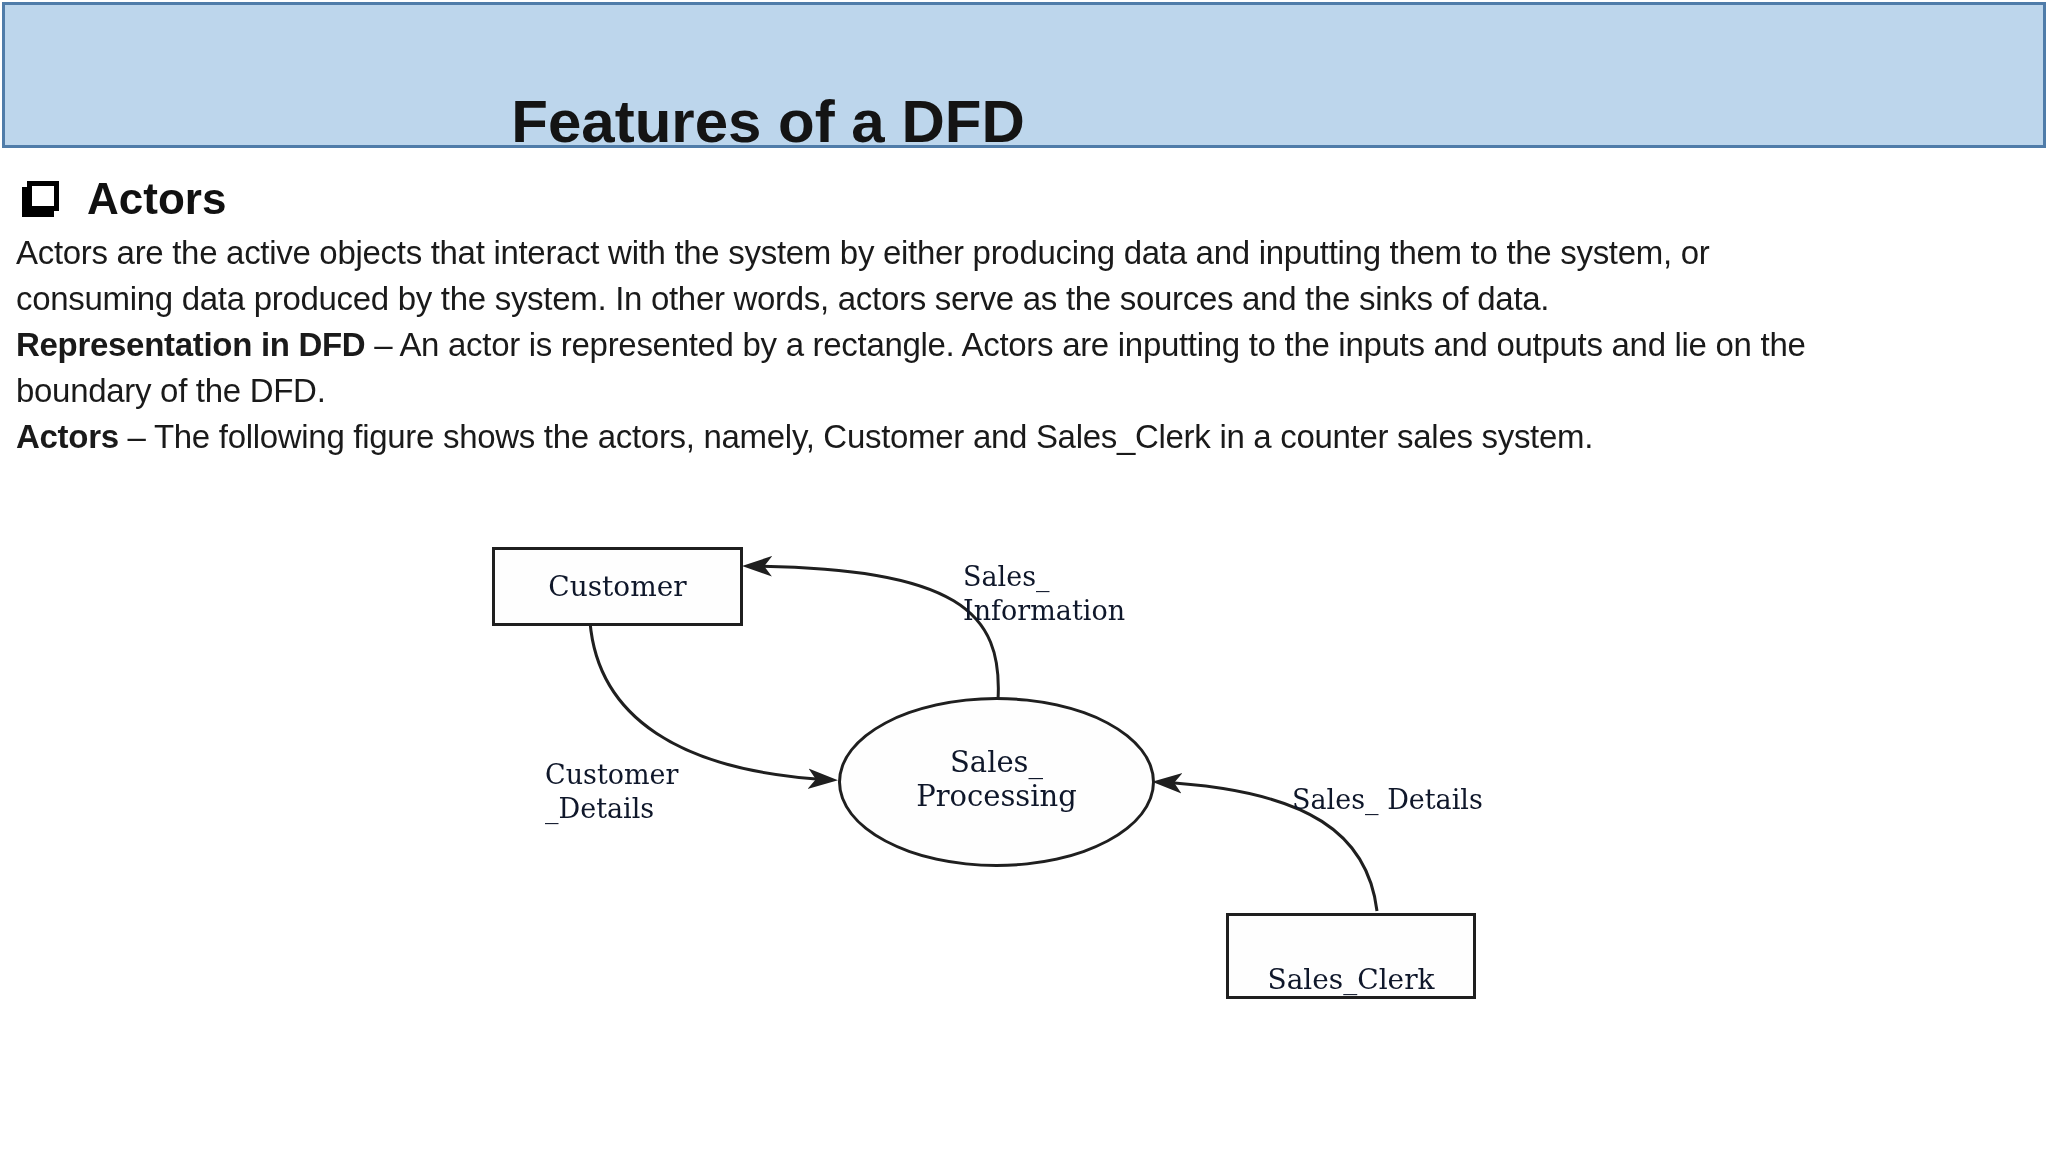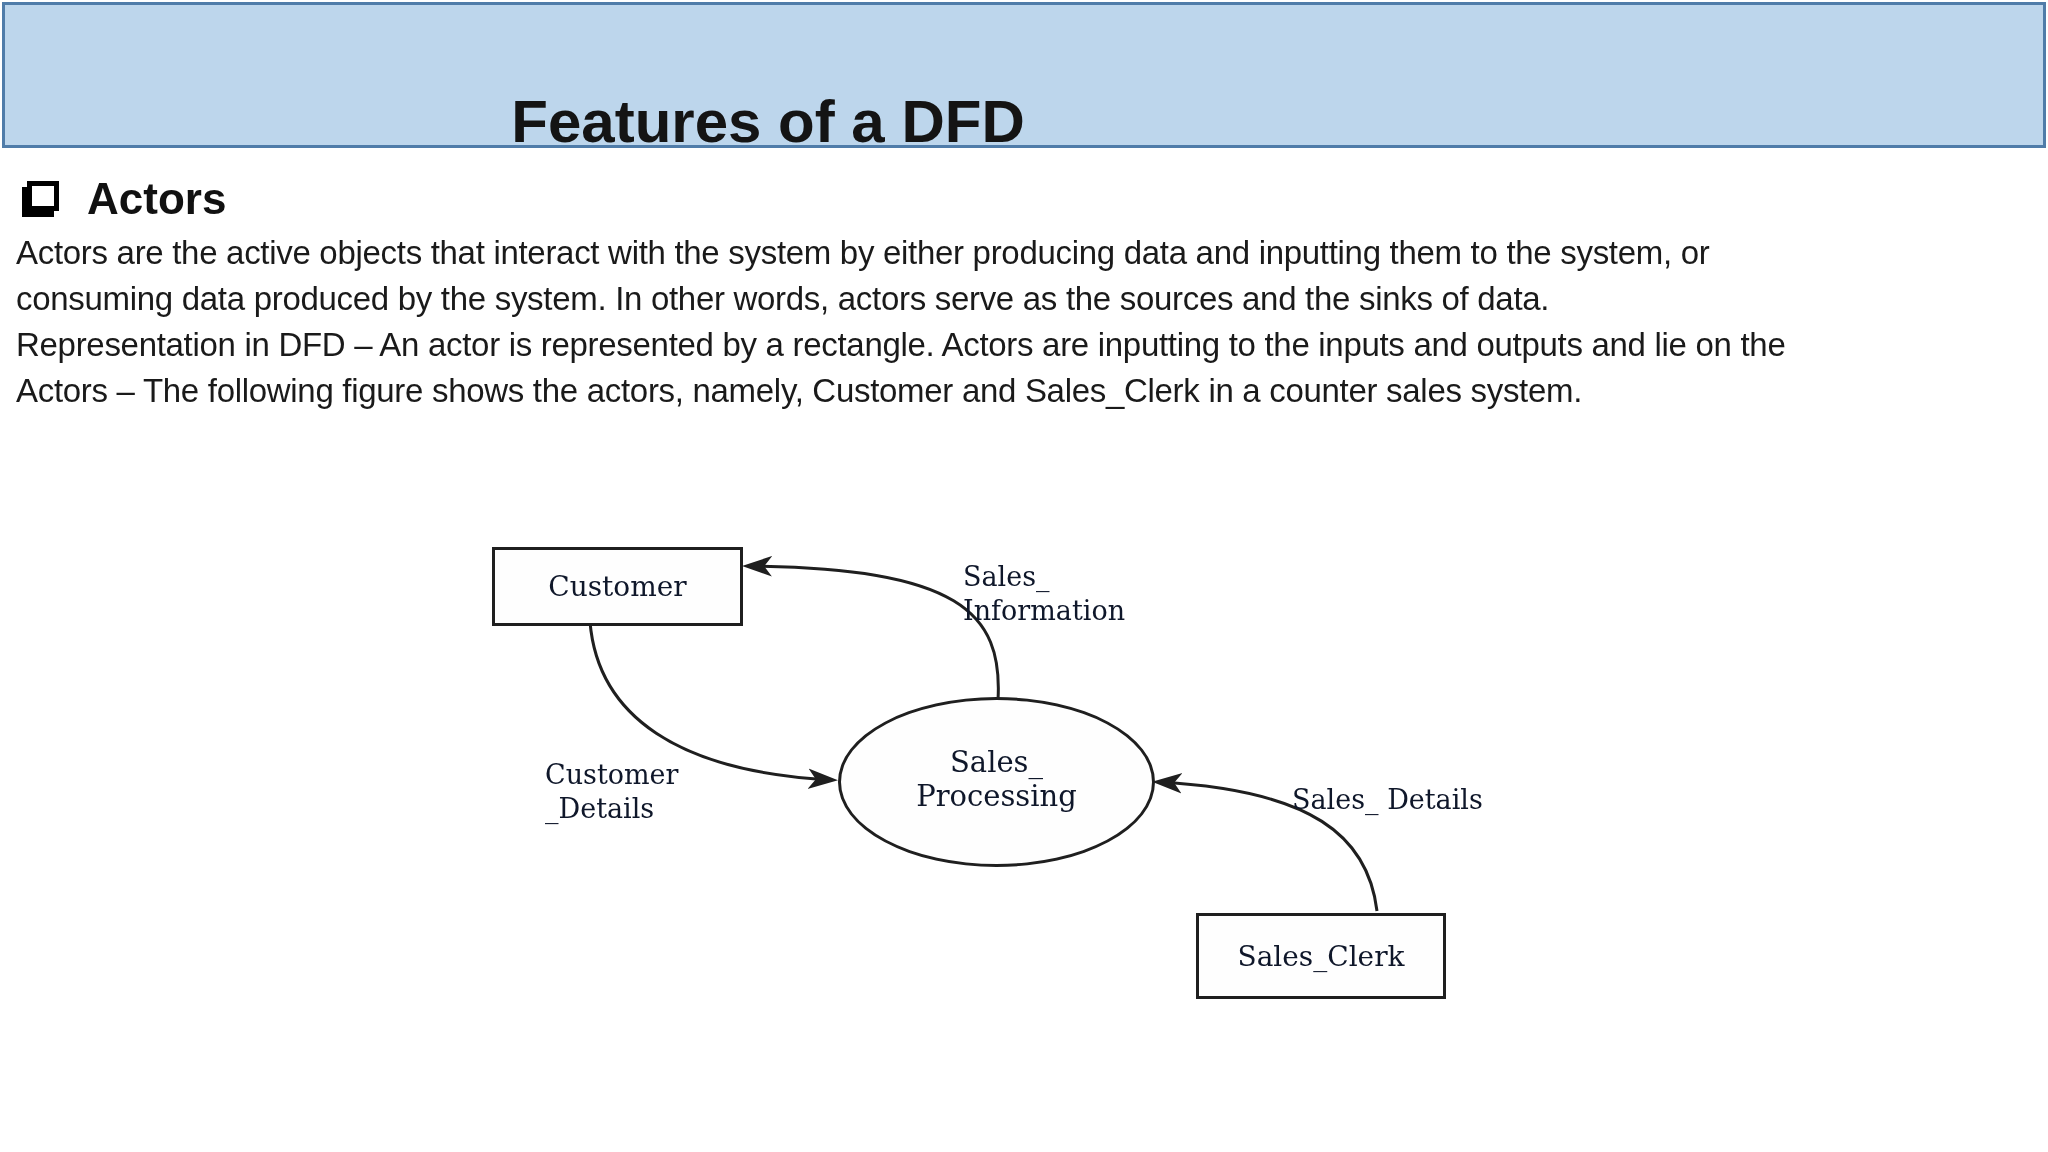--- a/index.html
+++ b/index.html
@@ -34,21 +34,21 @@
   }
   .heading-text{
     font-size:44px;font-weight:bold;line-height:46px;color:#111;
   }
   
   .body-text{
     position:absolute;left:16px;top:230px;width:2030px;
     font-size:33px;line-height:46px;letter-spacing:-0.3px;
   }
   .body-line{white-space:nowrap;}
-  .body-line b{font-weight:normal;margin-top:48px;}
+  .body-line b{font-weight:bold;margin-top:48px;}
   
   .diagram{position:absolute;left:0;top:0;width:2048px;height:1152px;
     font-family:"DejaVu Serif","Liberation Serif",serif;color:#0f172a;}
   .node-rect{
     position:absolute;border:3px solid #1f1f1f;background:#fefefe;
     display:flex;align-items:center;justify-content:center;
     font-size:28px;
   }
   .node-ellipse{
     position:absolute;left:838px;top:697px;width:317px;height:170px;
@@ -70,20 +70,21 @@
 
 <div class="section-heading">
   <span class="bullet"></span>
   <span class="heading-text">Actors</span>
 </div>
 
 <div class="body-text">
   <div class="body-line"><b></b><span>Actors are the active objects that interact with the system by either producing data and inputting them to the system, or</span></div>
   <div class="body-line"><b></b><span>consuming data produced by the system. In other words, actors serve as the sources and the sinks of data.</span></div>
   <div class="body-line"><b>Representation in DFD</b><span> – An actor is represented by a rectangle. Actors are inputting to the inputs and outputs and lie on the</span></div>
+  <div class="body-line"><b></b><span>boundary of the DFD.</span></div>
   <div class="body-line"><b>Actors</b><span> – The following figure shows the actors, namely, Customer and Sales_Clerk in a counter sales system.</span></div>
 </div>
 
 <div class="diagram">
 
   <svg class="arrows" width="2048" height="1152" viewBox="0 0 2048 1152">
     <defs>
       <marker id="arrow" viewBox="0 0 10 8" refX="8" refY="4" markerWidth="10" markerHeight="8" orient="auto" markerUnits="strokeWidth">
         <path d="M10 4 L0 0.6 L2.6 4 L0 7.4 Z" fill="#1f1f1f"></path>
       </marker>
@@ -95,21 +96,21 @@
 
   <div class="node-rect" style="left:492px;top:547px;width:245px;height:73px;">
     <span>Customer</span>
   </div>
 
   <div class="node-ellipse">
     <span>Sales_</span>
     <span>Processing</span>
   </div>
 
-  <div class="node-rect" style="left:1196px;top:913px;width:244px;height:80px;">
+  <div class="node-rect" style="left:1226px;top:913px;width:244px;height:80px;align-items:flex-end;">
     <span>Sales_Clerk</span>
   </div>
 
   <div class="flow-label" style="left:963px;top:560px;">
     <div>Sales_</div>
     <div>Information</div>
   </div>
 
   <div class="flow-label" style="left:545px;top:758px;">
     <div>Customer</div>

